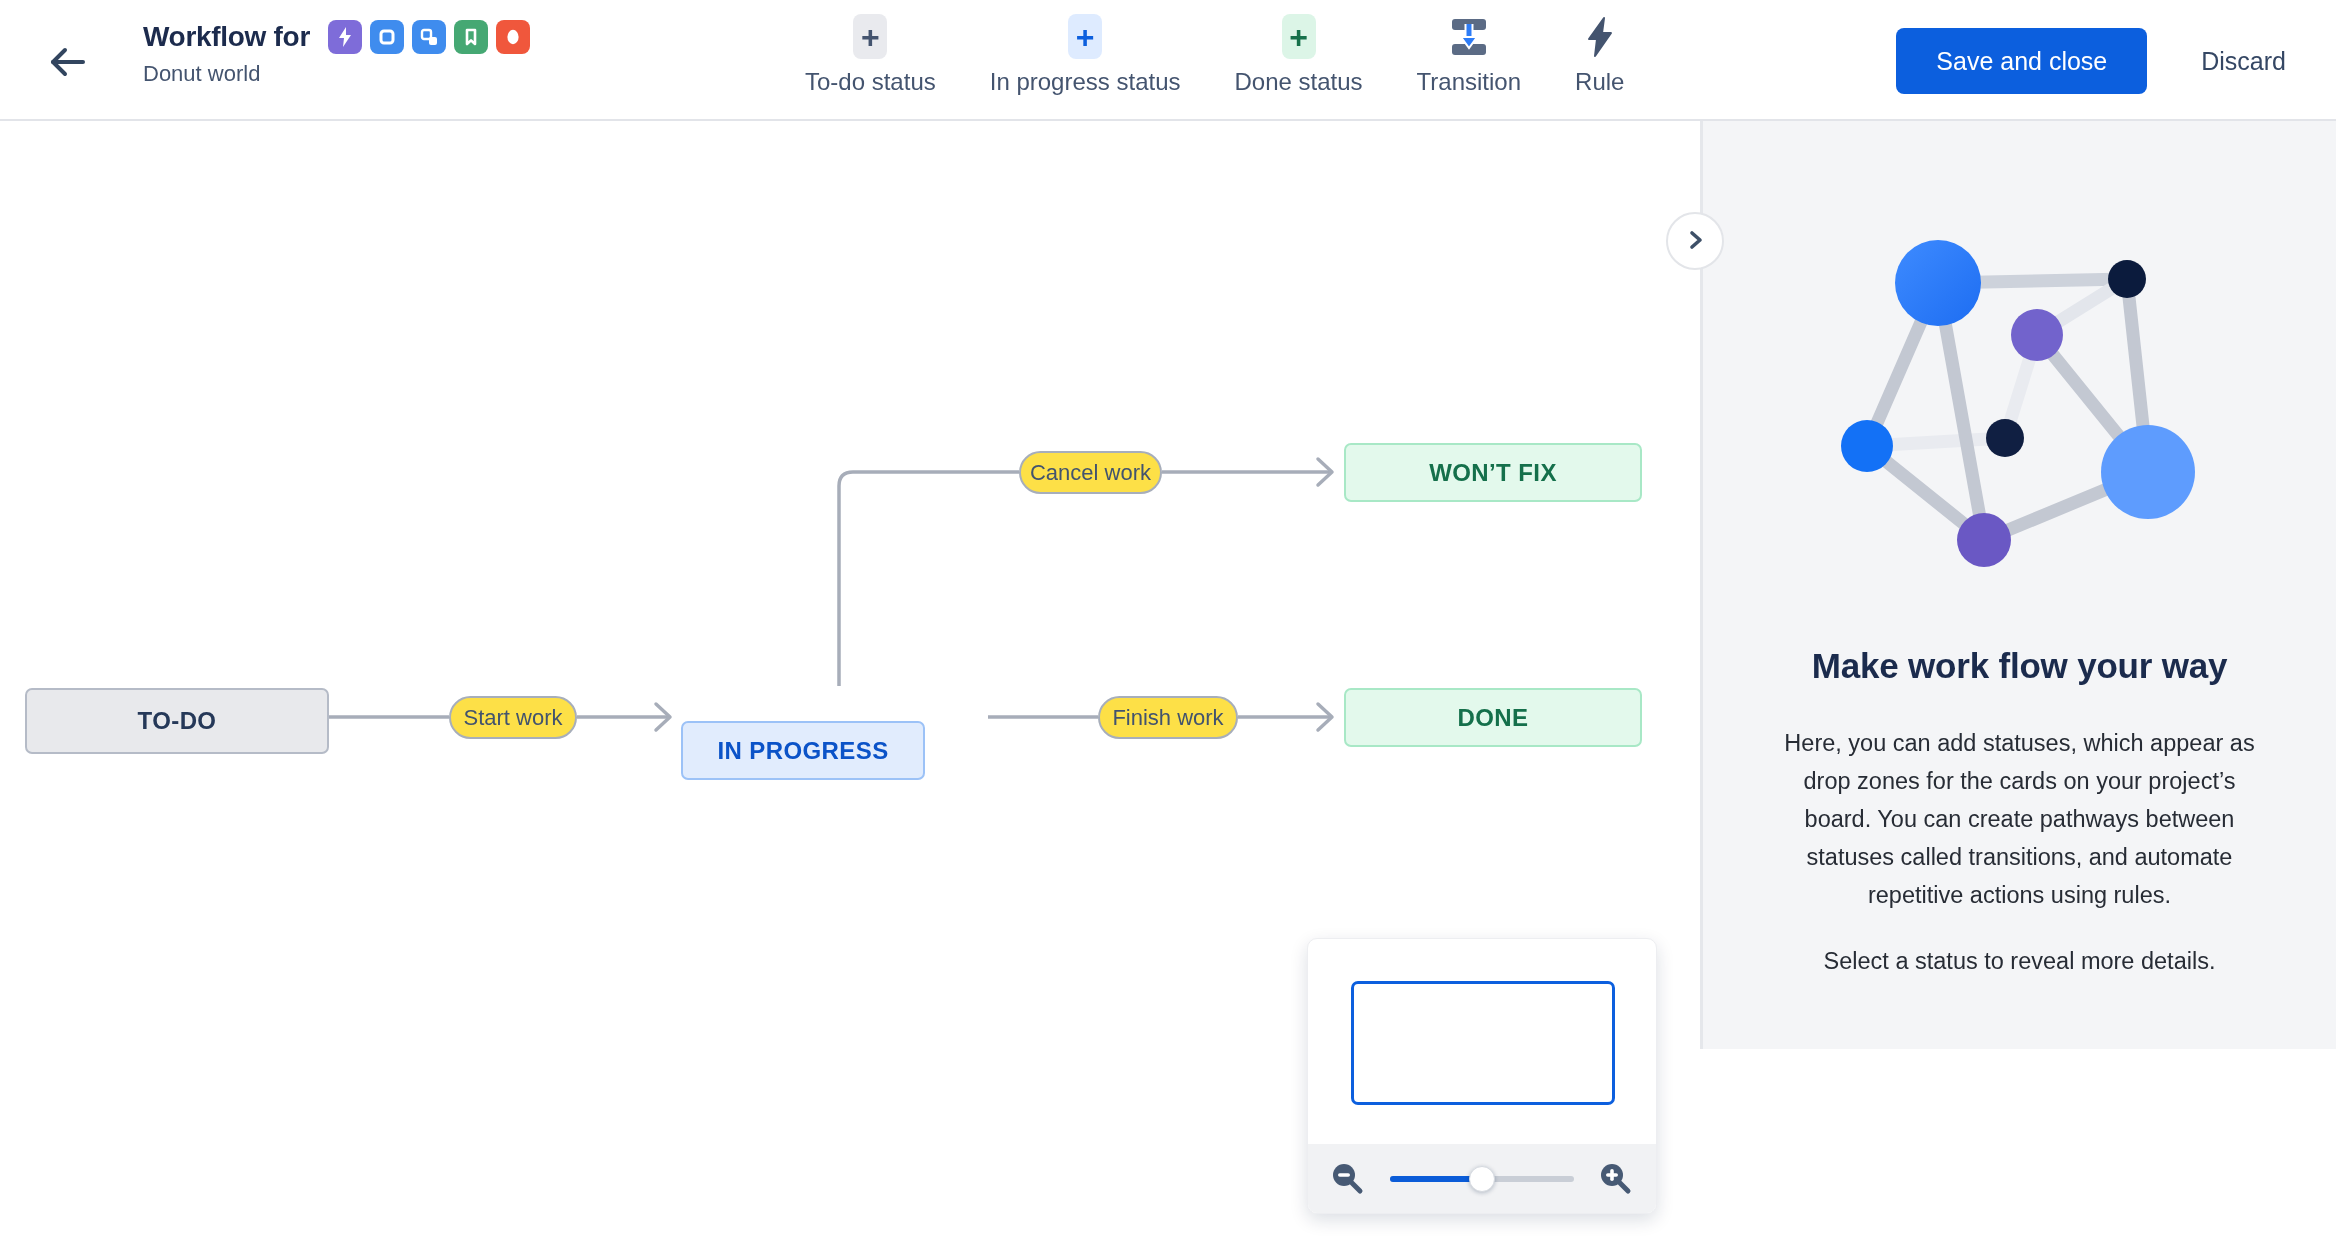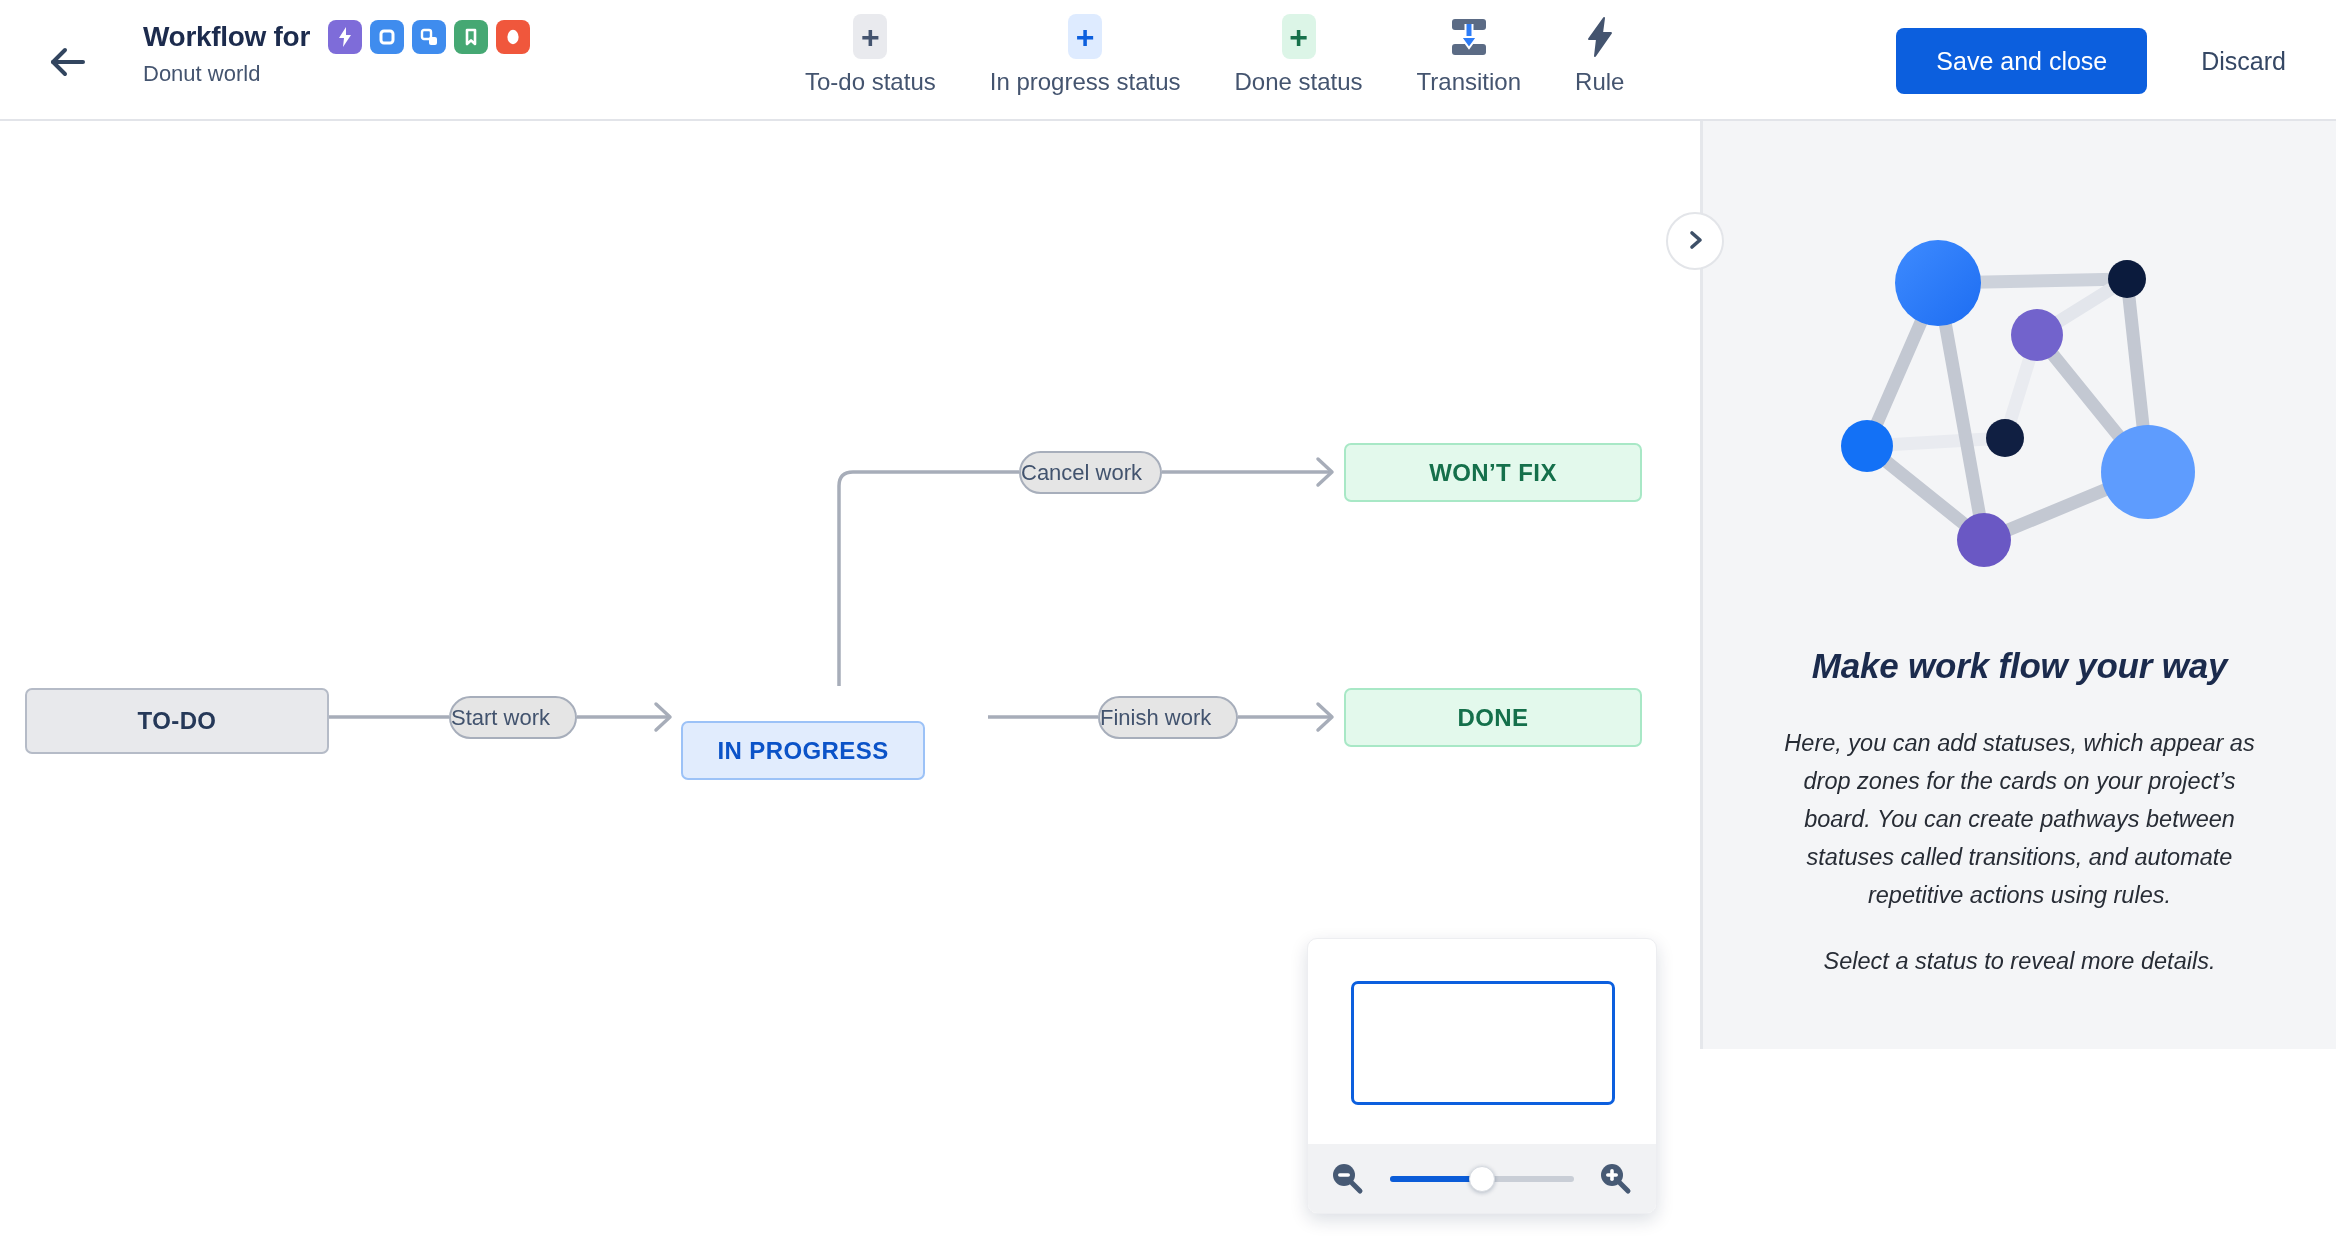--- a/index.html
+++ b/index.html
@@ -44,43 +44,43 @@
   .canvas { position:absolute; left:0; top:121px; width:1700px; height:1127px; background:#fff; }
   .edges { position:absolute; left:0; top:0; }
 
   .status-node { position:absolute; display:flex; align-items:center; justify-content:center;
                  border-radius:7px; font-size:24px; font-weight:bold; letter-spacing:0.4px;
                  cursor:pointer; }
   .status-node.todo { background:#E8E9EC; border:2.5px solid #B5BBC7; color:#253858; }
   .status-node.inprog { background:#E1ECFD; border:2.5px solid #9CC2F7; color:#0B53C8; }
   .status-node.done { background:#E3F9EC; border:2.5px solid #A8E8C6; color:#15704B; }
 
-  .transition-pill { position:absolute; display:flex; align-items:center; 
-                     background:#e5e5e5; border:2.5px solid #A7AEBB; border-radius:999px;
+  .transition-pill { position:absolute; display:flex; align-items:center; justify-content:center;
+                     background:#fde047; border:2.5px solid #A7AEBB; border-radius:999px;
                      font-size:22px; color:#42536E; cursor:pointer; }
 
   
   .minimap { position:absolute; left:1307px; top:938px; width:350px; height:276px;
              background:#fff; border-radius:10px; border:1px solid #EDEEF1;
              box-shadow:0 6px 18px rgba(9,30,66,0.14); z-index:20; overflow:hidden; }
   .viewport-rect { position:absolute; left:43px; top:42px; width:264px; height:124px;
                    border:3.5px solid #0C5FDE; border-radius:7px; background:#fff; cursor:grab; }
   .minimap-bar { position:absolute; left:0; bottom:0; width:100%; height:69px; background:#F1F2F4;
                  display:flex; align-items:center; padding:0 22px; }
   .slider { flex:1; margin:0 24px; position:relative; height:26px; cursor:pointer; }
   .slider .track { position:absolute; left:0; right:0; top:10px; height:6px; border-radius:3px; background:#C9CED6; }
   .slider .fill { position:absolute; left:0; width:50%; top:10px; height:6px; border-radius:3px; background:#0B5CD8; }
   .slider .knob { position:absolute; left:50%; top:0; width:26px; height:26px; margin-left:-13px;
                   background:#fff; border:1px solid #D6DAE0; border-radius:50%;
                   box-shadow:0 1px 4px rgba(9,30,66,0.25); cursor:grab; }
   .mag-btn { background:none; border:none; width:36px; height:36px; cursor:pointer; padding:0; }
 
   
   .panel { position:absolute; left:1700px; top:121px; width:636px; height:928px;
-           background:#F4F5F7; border-left:3px solid #E5E7EB;font-style:italic; }
+           background:#F4F5F7; border-left:3px solid #E5E7EB; }
   .collapse-btn { position:absolute; left:1666px; top:212px; width:58px; height:58px; border-radius:50%;
                   background:#fff; border:2px solid #E3E5E9; cursor:pointer; z-index:40;
                   display:flex; align-items:center; justify-content:center; }
   .illustration { position:absolute; left:88px; top:69px; }
   .panel-text { position:absolute; left:0; top:525px; width:100%; padding:0 80px; text-align:center; }
   .panel-heading { font-size:35px; font-weight:bold; color:#1B2B4D; letter-spacing:-0.2px; }
   .panel-para { margin-top:28px; font-size:23.5px; line-height:38px; color:#272C35; }
   .panel-para:first-of-type { margin-top:38px; }
 </style>
 </head>

